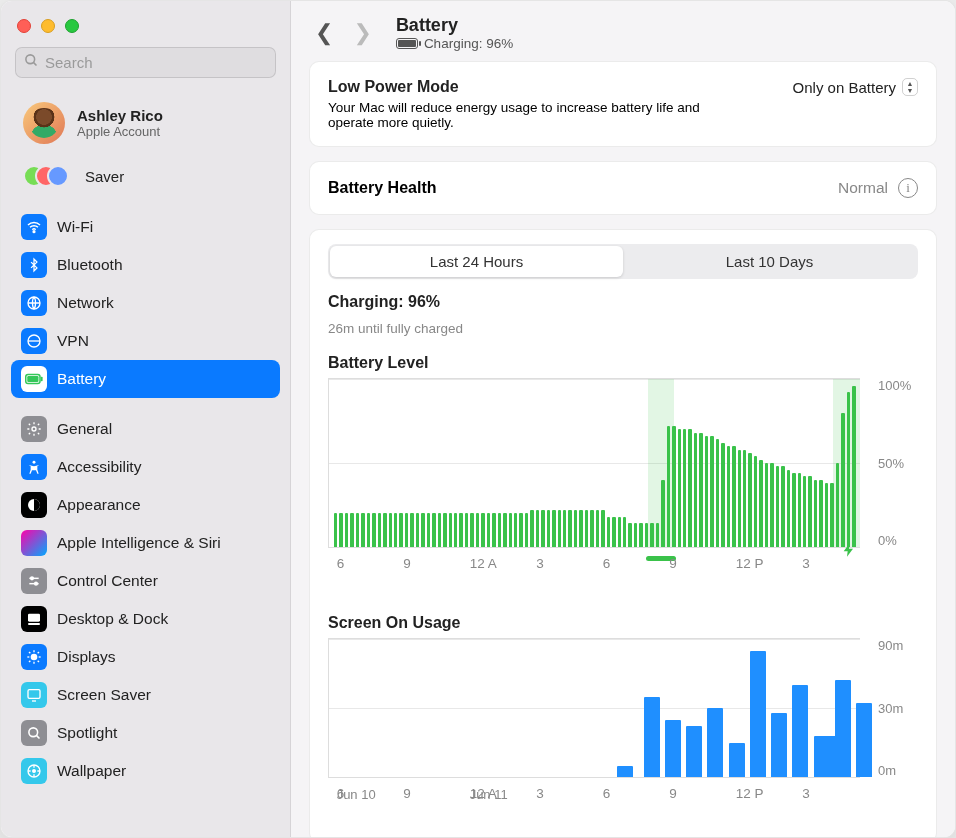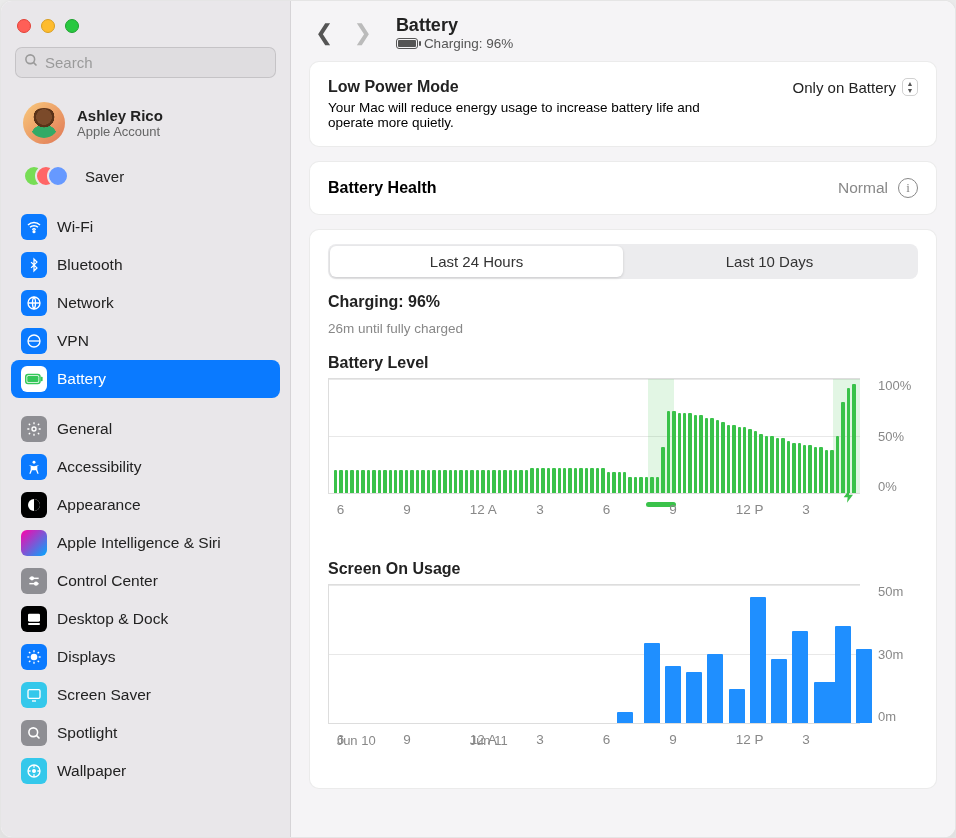--- a/index.html
+++ b/index.html
@@ -168,21 +168,21 @@
   }
   .seg .opt{
     flex:1; text-align:center; padding:7px 0; font-size:15px; color:#333;
     border-radius:6px; cursor:default;
   }
   .seg .opt.active{ background:#fff; box-shadow:0 1px 3px rgba(0,0,0,.15); font-weight:500;}
   .charging-line{font-size:16px; font-weight:600; color:#222;}
   .charging-sub{font-size:13.5px; color:#888; margin-top:10px; margin-bottom:18px;}
   .chart-title{font-size:16px; font-weight:700; color:#222; margin-bottom:6px;}
   .chart{
-    position:relative; height:116px;
+    position:relative; height:170px;
     display:flex; gap:14px; margin-bottom:8px;
   }
   .plot{
     flex:1; position:relative;
     border:1px solid #ddd; border-right:none;
   }
   .ylab{
     width:44px; display:flex; flex-direction:column; justify-content:space-between;
     font-size:13px; color:#888; padding:0 0 0 4px;
   }
@@ -582,21 +582,21 @@
                   <div class="bar blue" style="position: absolute; bottom: 0px; width: 3%; left: 78.5%; height: 91.6667%;"></div>
                   <div class="bar blue" style="position: absolute; bottom: 0px; width: 3%; left: 82.5%; height: 46.6667%;"></div>
                   <div class="bar blue" style="position: absolute; bottom: 0px; width: 3%; left: 86.5%; height: 66.6667%;"></div>
                   <div class="bar blue" style="position: absolute; bottom: 0px; width: 3%; left: 90.5%; height: 30%;"></div>
                   <div class="bar blue" style="position: absolute; bottom: 0px; width: 3%; left: 92.5%; height: 30%;"></div>
                   <div class="bar blue" style="position: absolute; bottom: 0px; width: 3%; left: 94.5%; height: 70%;"></div>
                   <div class="bar blue" style="position: absolute; bottom: 0px; width: 3%; left: 98.5%; height: 53.3333%;"></div>
                 </div>
             </div>
             <div class="ylab" id="ylab2">
-                <div>50m</div>
+                <div>90m</div>
                 <div>30m</div>
                 <div>0m</div>
               </div>
           </div>
           <div class="xticks" id="xt2">
               <div class="xt" style="left: 2%;">6</div>
               <div class="xt" style="left: 14.5%;">9</div>
               <div class="xt" style="left: 27%;">12 A</div>
               <div class="xt" style="left: 39.5%;">3</div>
               <div class="xt" style="left: 52%;">6</div>

